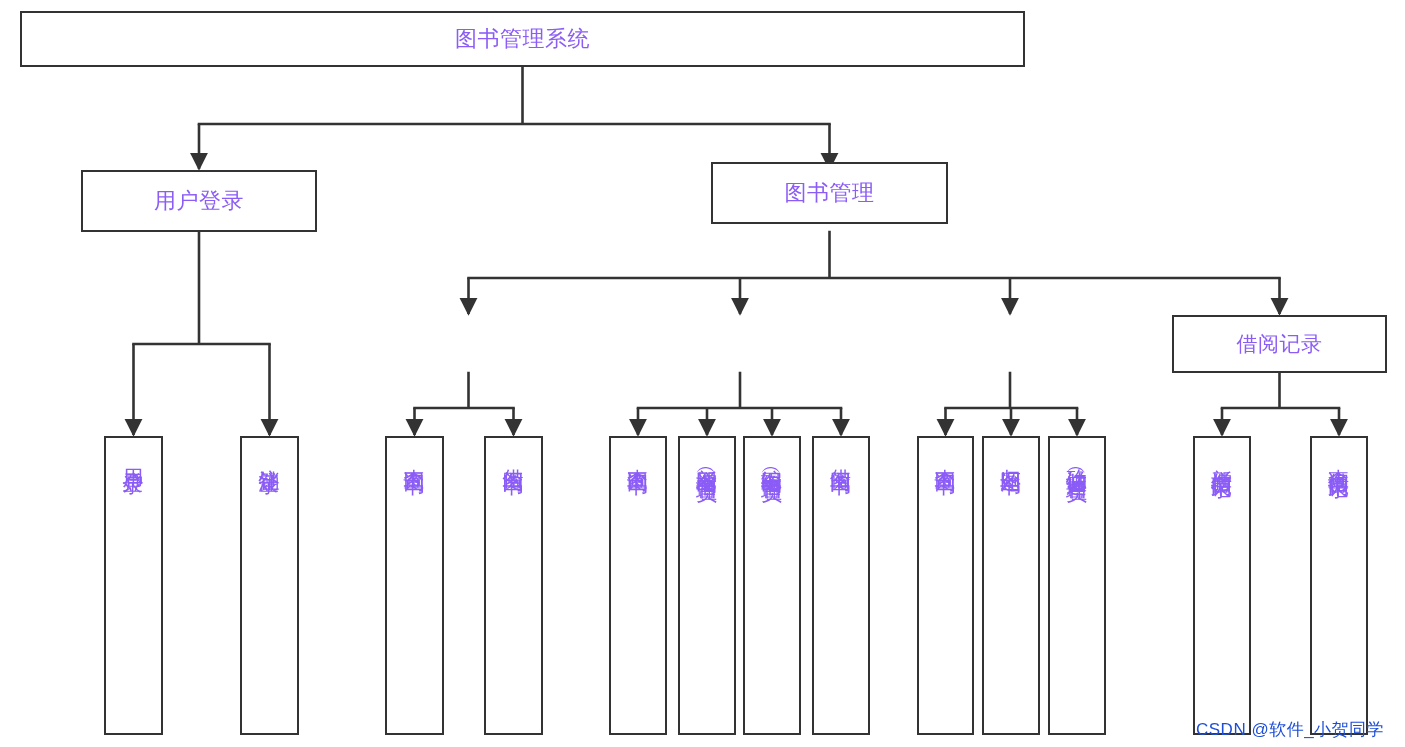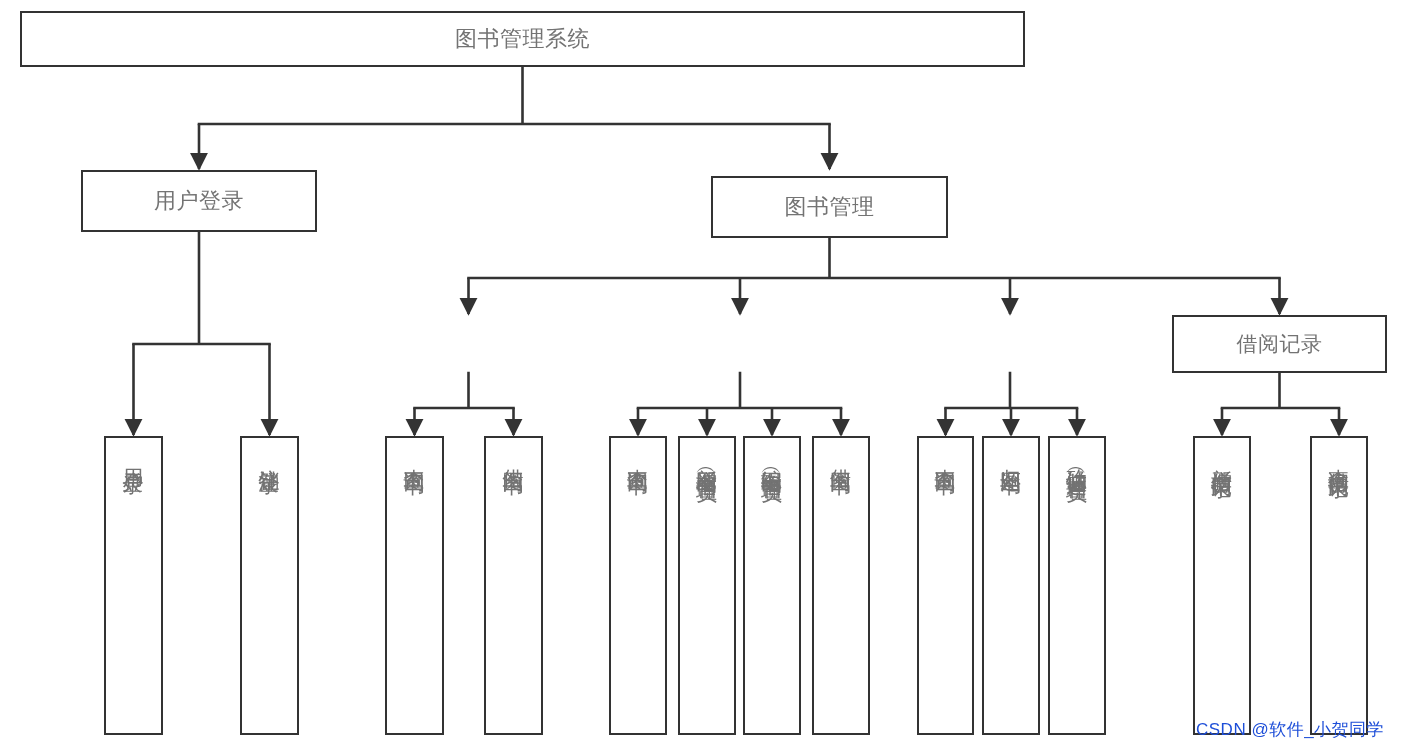--- a/index.html
+++ b/index.html
@@ -31,21 +31,21 @@
     position: absolute;
     box-sizing: border-box;
     background: #ffffff;
     border: 2px solid #333333;
     display: flex;
     align-items: center;
     justify-content: center;
     overflow: hidden;
   }
   .node .label {
-    color: #737373;
+    color: #8b5cf6;
     font-size: 21px;
     line-height: 1.18;
     letter-spacing: 0.5px;
     white-space: nowrap;
     text-align: left;
   }
   .node.vertical {
     align-items: flex-start;
     justify-content: center;
     padding-top: 14px;
@@ -111,21 +111,21 @@
       </g>
   </svg>
 
   <div class="node level0" style="left: 20px; top: 11px; width: 1005px; height: 56px;">
     <span class="label">图书管理系统</span>
   </div>
 
   <div class="node level1" style="left: 81px; top: 170px; width: 236px; height: 62px;">
     <span class="label">用户登录</span>
   </div>
-  <div class="node level1" style="left: 711px; top: 176px; width: 237px; height: 62px;">
+  <div class="node level1" style="left: 711px; top: 162px; width: 237px; height: 62px;">
     <span class="label">图书管理</span>
   </div>
 
   <div class="node level2" style="left: 1172px; top: 315px; width: 215px; height: 58px;">
     <span class="label">借阅记录</span>
   </div>
 
   <div class="node vertical" style="left: 104px; top: 436px; width: 59px; height: 299px;">
     <span class="label">用户登录</span>
   </div>

